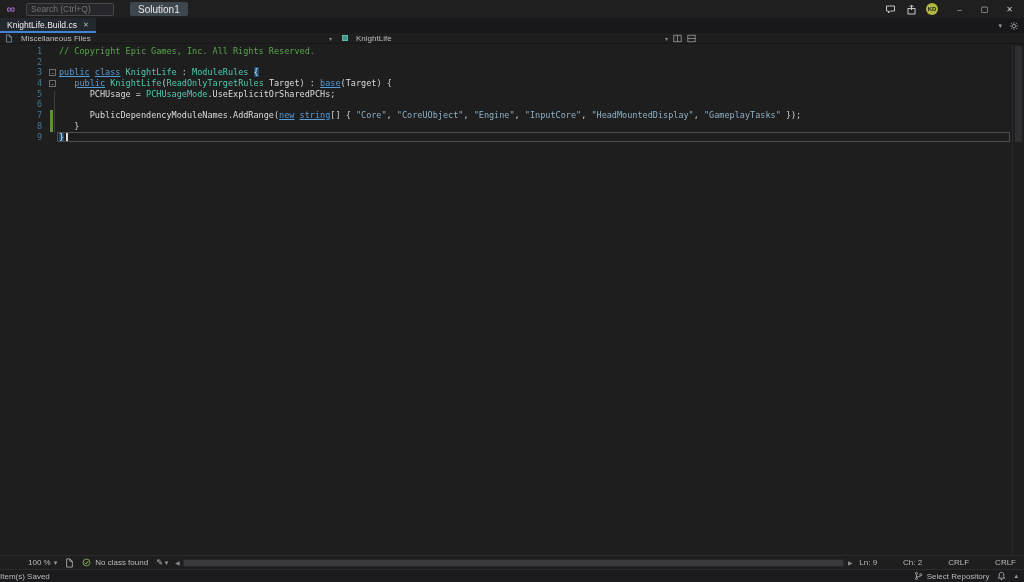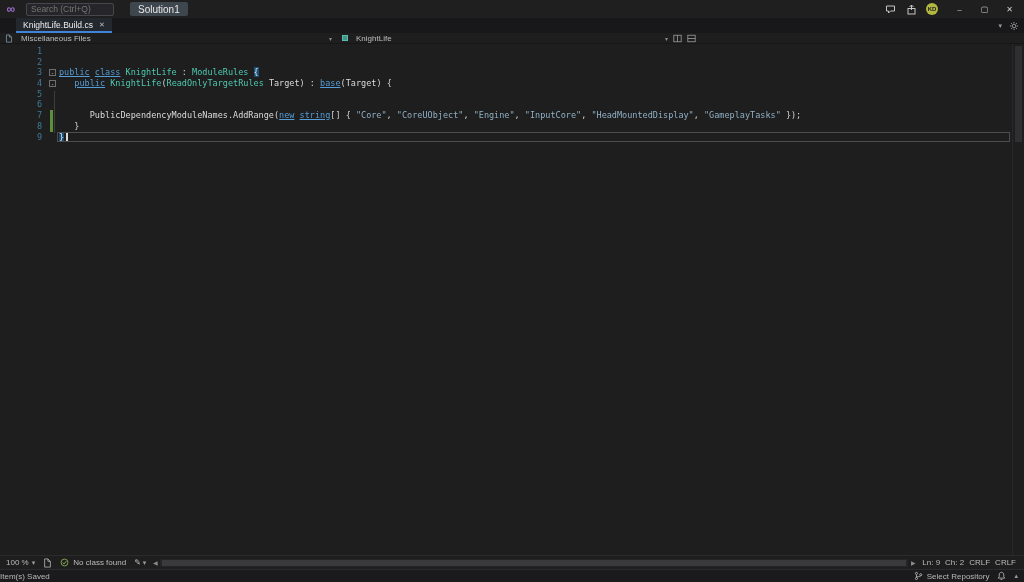--- a/index.html
+++ b/index.html
@@ -21,21 +21,21 @@
   .tb-right { margin-left:auto; display:flex; align-items:center; gap:9px; padding-right:2px; }
   .tb-icon { width:12px; height:12px; display:flex; align-items:center; justify-content:center; }
   .avatar { width:12px; height:12px; border-radius:50%; background:#b3b940; color:#1e1e1e;
             font-size:6px; font-weight:bold; display:flex; align-items:center; justify-content:center; }
   .win-btn { width:25px; height:18px; display:flex; align-items:center; justify-content:center;
              color:#d0d0d0; font-size:8px; }
 
   
   .tab-strip { height:15px; background:#18181a; display:flex; align-items:stretch; flex:0 0 15px; }
   .tab { background:#23272e; border-bottom:2px solid #4083d9; display:flex; align-items:center;
-         gap:6px; padding:0 7px;margin-left:16px; }
+         gap:6px; padding:0 7px; }
   .tab-label { font-size:8.5px; color:#efefef; white-space:nowrap; }
   .tab-close { color:#b9b9b9; font-size:7px; line-height:1; }
   .tabstrip-right { margin-left:auto; display:flex; align-items:center; gap:7px; padding-right:5px; }
   .small-glyph { color:#9a9a9a; font-size:7px; }
 
   
   .breadcrumb { height:11px; background:#1e1e1e; border-bottom:1px solid #161616;
                 display:flex; align-items:center; flex:0 0 11px; }
   .crumb { display:flex; align-items:center; gap:8px; padding:0 5px; height:100%; }
   .crumb:nth-child(1) { width:337px; }
@@ -68,30 +68,30 @@
   .tk-pl { color:#d4d4d4; }
   .tk-cm { color:#57a64a; }
   .tk-st { color:#8fb0c6; }
   .tk-br { background:#1a4e77; color:#e6e6e6; }
 
   .v-scrollbar { width:12px; flex:0 0 12px; background:#1e1e1e; border-left:1px solid #282828; position:relative; }
   .v-thumb { position:absolute; left:2px; right:2px; top:2px; height:96px; background:#2f2f31; }
 
   
   .editor-status { height:14px; background:#1e1e1f; border-top:1px solid #2b2b2b;
-                   display:flex; align-items:center; flex:0 0 14px; font-size:8px; color:#bbbbbb; }
+                   display:flex; align-items:center; flex:0 0 14px; font-size:8px; color:#bbbbbb;padding-left:22px; }
   .es-left { display:flex; align-items:center; gap:8px; padding-left:6px; }
   .zoom { display:flex; align-items:center; gap:3px; }
   .health { display:flex; align-items:center; gap:4px; }
   .pen-group { display:flex; align-items:center; gap:2px; color:#b5b5b5; }
   .h-scroll { flex:1; height:100%; display:flex; align-items:center; margin:0 4px; }
   .h-arrow { color:#8a8a8a; font-size:6px; width:10px; text-align:center; }
   .h-track { flex:1; height:8px; background:#252527; position:relative; }
   .h-thumb { position:absolute; left:2px; right:2px; top:1px; bottom:1px; background:#3a3a3d; }
-  .es-right { display:flex; align-items:flex-start; gap:5px; padding-right:8px; }
+  .es-right { display:flex; align-items:flex-start; gap:26px; padding-right:8px; }
 
   
   .status-bar { height:13px; background:#1b1b1d; border-top:1px solid #2b2b2b;
                 display:flex; align-items:center; flex:0 0 13px; font-size:8px; color:#b9b9b9; }
   .sb-left { }
   .sb-right { margin-left:auto; display:flex; align-items:center; gap:8px; padding-right:6px; }
   .repo-group { display:flex; align-items:center; gap:4px; }
 
   svg.ic { display:block; }
 </style>
@@ -173,25 +173,25 @@
             <rect x="1" y="1.5" width="9" height="8" fill="none" stroke="#9a9a9a"></rect>
             <line x1="1" y1="5.5" x2="10" y2="5.5" stroke="#9a9a9a"></line>
           </svg>
       </span>
     </div>
   </div>
 
   <div class="editor-wrap">
     <div class="editor">
       <div id="outline-guide"></div>
-    <div class="line"><span class="num">1</span><span class="fold"></span></div>
+    <div class="line"><span class="num">1</span><span class="fold"></span><span class="code"><span class="tk-cm">// Copyright Epic Games, Inc. All Rights Reserved.</span></span></div>
         <div class="line"><span class="num">2</span><span class="fold"></span><span class="code"></span></div>
         <div class="line"><span class="num">3</span><span class="fold"><span class="foldbox">-</span></span><span class="code"><span class="tk-kw">public</span><span class="tk-pl"> </span><span class="tk-kw">class</span><span class="tk-pl"> </span><span class="tk-ty">KnightLife</span><span class="tk-pl"> : </span><span class="tk-ty">ModuleRules</span><span class="tk-pl"> </span><span class="tk-br">{</span></span></div>
         <div class="line"><span class="num">4</span><span class="fold"><span class="foldbox">-</span></span><span class="code"><span class="tk-pl">   </span><span class="tk-kw">public</span><span class="tk-pl"> </span><span class="tk-ty">KnightLife</span><span class="tk-pl">(</span><span class="tk-ty">ReadOnlyTargetRules</span><span class="tk-pl"> </span><span class="tk-id">Target</span><span class="tk-pl">) : </span><span class="tk-kw">base</span><span class="tk-pl">(</span><span class="tk-id">Target</span><span class="tk-pl">) {</span></span></div>
-        <div class="line"><span class="num">5</span><span class="fold"></span></div>
+        <div class="line"><span class="num">5</span><span class="fold"></span><span class="code"><span class="tk-pl">      </span><span class="tk-id">PCHUsage</span><span class="tk-pl"> = </span><span class="tk-ty">PCHUsageMode</span><span class="tk-pl">.</span><span class="tk-id">UseExplicitOrSharedPCHs</span><span class="tk-pl">;</span></span></div>
         <div class="line"><span class="num">6</span><span class="fold"></span><span class="code"></span></div>
         <div class="line"><span class="changebar"></span><span class="num">7</span><span class="fold"></span><span class="code"><span class="tk-pl">      </span><span class="tk-id">PublicDependencyModuleNames</span><span class="tk-pl">.</span><span class="tk-id">AddRange</span><span class="tk-pl">(</span><span class="tk-kw">new</span><span class="tk-pl"> </span><span class="tk-kw">string</span><span class="tk-pl">[] { </span><span class="tk-st">"Core"</span><span class="tk-pl">, </span><span class="tk-st">"CoreUObject"</span><span class="tk-pl">, </span><span class="tk-st">"Engine"</span><span class="tk-pl">, </span><span class="tk-st">"InputCore"</span><span class="tk-pl">, </span><span class="tk-st">"HeadMountedDisplay"</span><span class="tk-pl">, </span><span class="tk-st">"GameplayTasks"</span><span class="tk-pl"> });</span></span></div>
         <div class="line"><span class="changebar"></span><span class="num">8</span><span class="fold"></span><span class="code"><span class="tk-pl">   }</span></span></div>
         <div class="line current"><span class="num">9</span><span class="fold"></span><span class="code"><span class="tk-br">}</span><span class="caret"></span></span></div>
       </div>
     <div class="v-scrollbar">
       <div class="v-thumb"></div>
     </div>
   </div>
 

